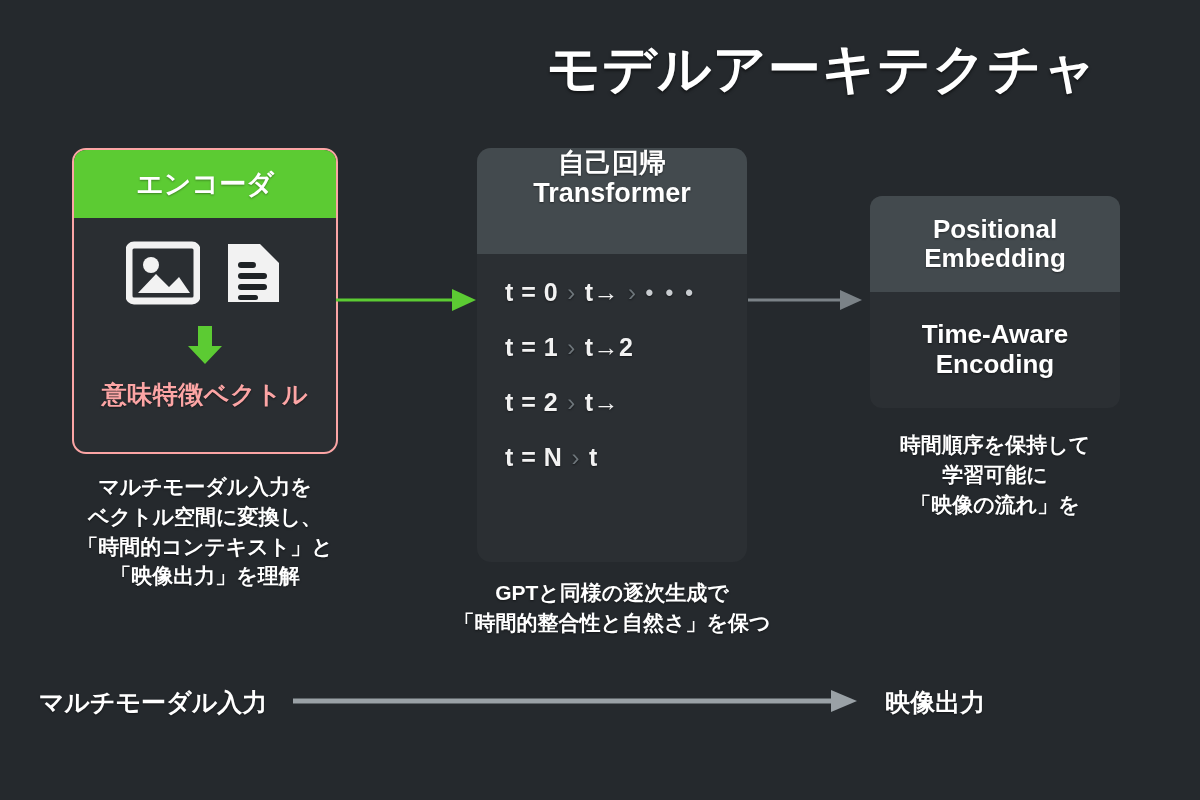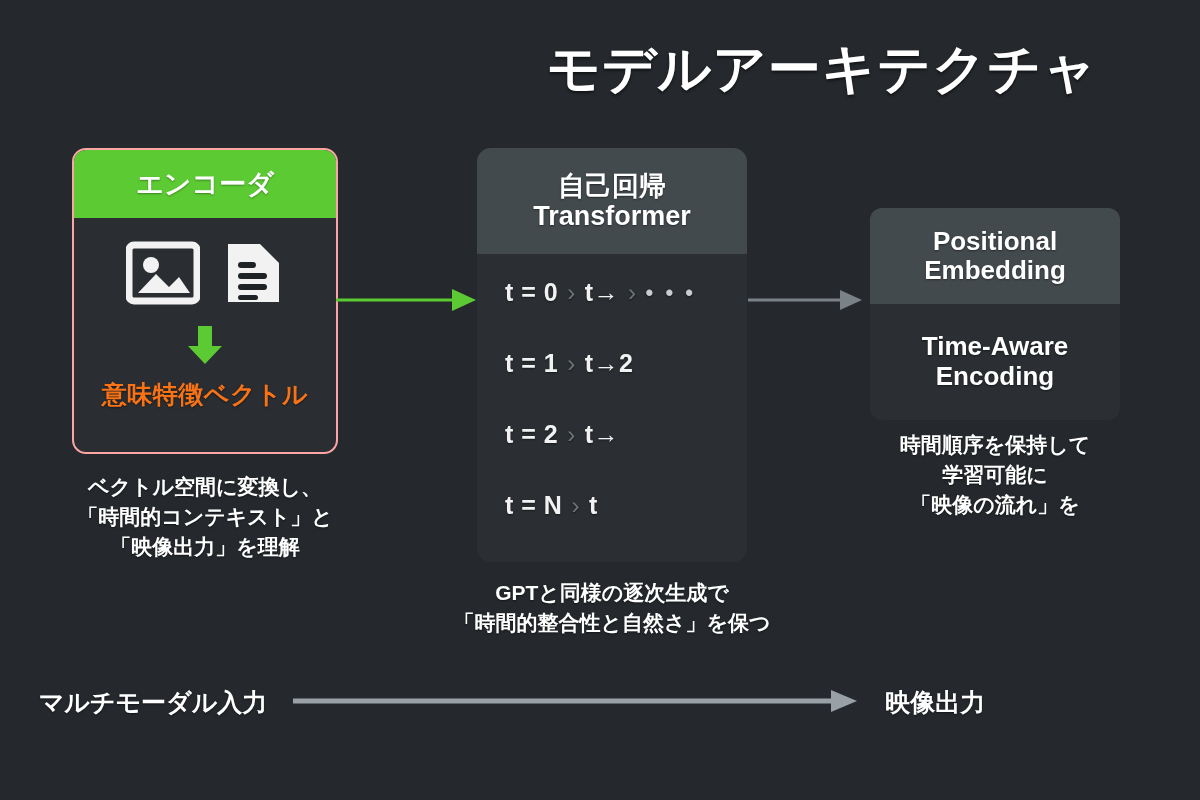--- a/index.html
+++ b/index.html
@@ -70,21 +70,21 @@
     gap: 22px;
     margin-bottom: 4px;
   }
   .down-arrow-wrap {
     margin-top: 10px;
     margin-bottom: 8px;
   }
   .vector-label {
     font-size: 25px;
     font-weight: bold;
-    color: #f97316;
+    color: #fca5a5;
     text-shadow: 0 1px 2px rgba(0,0,0,.5);
     letter-spacing: .5px;
   }
 
   
   .transformer-card {
     position: absolute;
     left: 477px;
     top: 148px;
     width: 270px;
@@ -92,34 +92,33 @@
     border-radius: 14px;
     background: #2b2f33;
     overflow: hidden;
   }
   .transformer-header {
     height: 106px;
     background: #434a4e;
     display: flex;
     flex-direction: column;
     align-items: center;
-    justify-content: center;
     line-height: 1.12;
   }
   .transformer-header span {
     font-size: 27px;
     font-weight: bold;
     color: #ffffff;
     text-shadow: 0 1px 2px rgba(0,0,0,.45);
   }
   .steps {
     padding: 24px 0 0 0;
     display: flex;
     flex-direction: column;
-    gap: 42px;
+    gap: 26px;
   }
   .step-row {
     display: flex;
     align-items: center;
     padding-left: 28px;
     font-size: 25px;
     font-weight: bold;
     color: #f2f2f2;
     text-shadow: 0 1px 2px rgba(0,0,0,.5);
     letter-spacing: .5px;
@@ -135,21 +134,21 @@
   .step-dots {
     color: #c9cdd1;
     letter-spacing: 3px;
     font-size: 22px;
   }
 
   
   .positional-card {
     position: absolute;
     left: 870px;
-    top: 208px;
+    top: 196px;
     width: 250px;
     height: 212px;
     border-radius: 12px;
     background: #2b2f33;
     overflow: hidden;
   }
   .positional-header {
     height: 96px;
     background: #434a4e;
     display: flex;
@@ -306,20 +305,21 @@
       <span>Positional</span>
       <span>Embedding</span>
     </div>
     <div class="positional-body">
       <span>Time-Aware</span>
       <span>Encoding</span>
     </div>
   </div>
 
   <div class="caption" id="caption-encoder">
+    <div>マルチモーダル入力を</div>
     <div>ベクトル空間に変換し、</div>
     <div>「時間的コンテキスト」と</div>
     <div>「映像出力」を理解</div>
   </div>
 
   <div class="caption" id="caption-transformer">
     <div>GPTと同様の逐次生成で</div>
     <div>「時間的整合性と自然さ」を保つ</div>
   </div>
 

